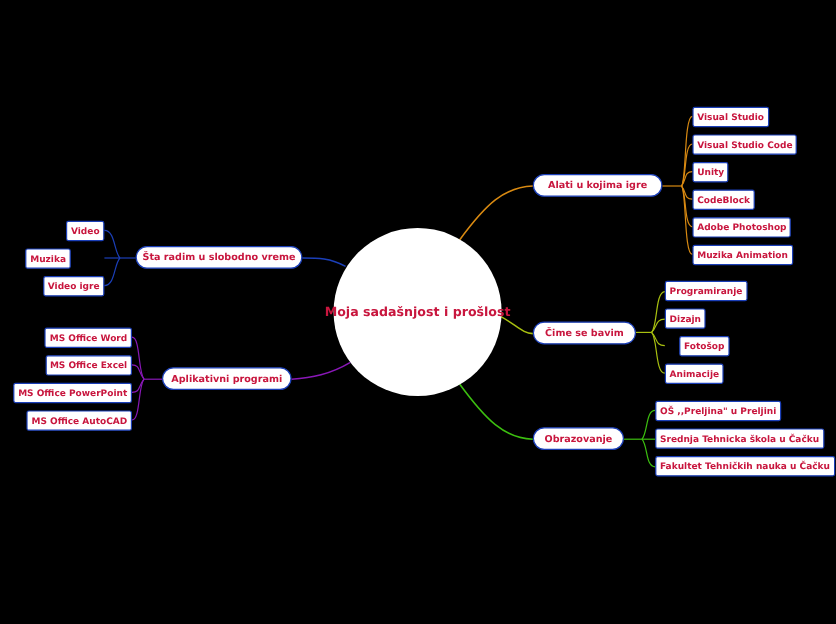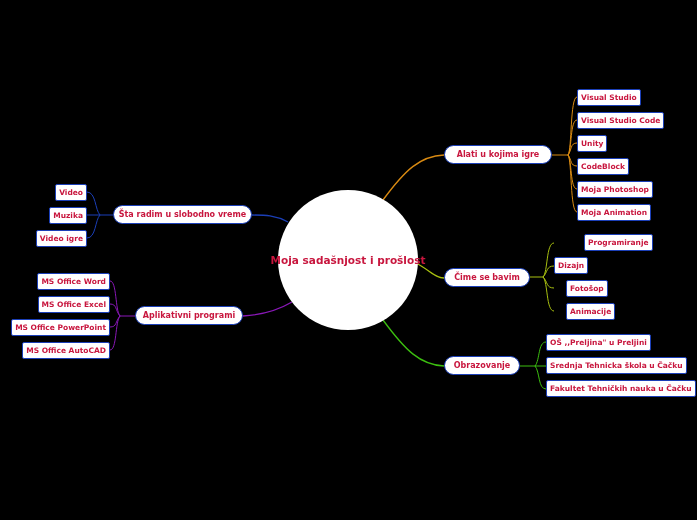--- a/index.html
+++ b/index.html
@@ -81,39 +81,39 @@
 <div class="leaf" style="left:577px;top:112px;">
     <span>Visual Studio Code</span>
   </div>
 <div class="leaf" style="left:577px;top:135px;">
     <span>Unity</span>
   </div>
 <div class="leaf" style="left:577px;top:158px;">
     <span>CodeBlock</span>
   </div>
 <div class="leaf" style="left:577px;top:181px;">
-    <span>Moja Photoshop</span>
+    <span>Adobe Photoshop</span>
   </div>
 <div class="leaf" style="left:577px;top:204px;">
-    <span>Moja Animation</span>
+    <span>Muzika Animation</span>
   </div>
 
 <div class="topic" style="left:444px;top:268px;width:86px;">
   <span>Čime se bavim</span>
 </div>
-<div class="leaf" style="left:584px;top:234px;">
+<div class="leaf" style="left:554px;top:234px;">
     <span>Programiranje</span>
   </div>
 <div class="leaf" style="left:554px;top:257px;">
     <span>Dizajn</span>
   </div>
 <div class="leaf" style="left:554px;top:280px;margin-left:12px;">
     <span>Fotošop</span>
   </div>
-<div class="leaf" style="left:566px;top:303px;">
+<div class="leaf" style="left:554px;top:303px;">
     <span>Animacije</span>
   </div>
 
 <div class="topic" style="left:444px;top:356px;width:76px;">
   <span>Obrazovanje</span>
 </div>
 <div class="leaf" style="left:546px;top:334px;">
     <span>OŠ ,,Preljina" u Preljini</span>
   </div>
 <div class="leaf" style="left:546px;top:357px;">
@@ -122,21 +122,21 @@
 <div class="leaf" style="left:546px;top:380px;">
     <span>Fakultet Tehničkih nauka u Čačku</span>
   </div>
 
 <div class="topic" style="left:113px;top:205px;width:139px;">
   <span>Šta radim u slobodno vreme</span>
 </div>
 <div class="leaf" style="right:610px;top:184px;">
     <span>Video</span>
   </div>
-<div class="leaf" style="right:610px;top:207px;margin-left:24px;">
+<div class="leaf" style="right:638px;top:207px;margin-left:24px;">
     <span>Muzika</span>
   </div>
 <div class="leaf" style="right:610px;top:230px;">
     <span>Video igre</span>
   </div>
 
 <div class="topic" style="left:135px;top:306px;width:108px;">
   <span>Aplikativni programi</span>
 </div>
 <div class="leaf" style="right:587px;top:273px;">

